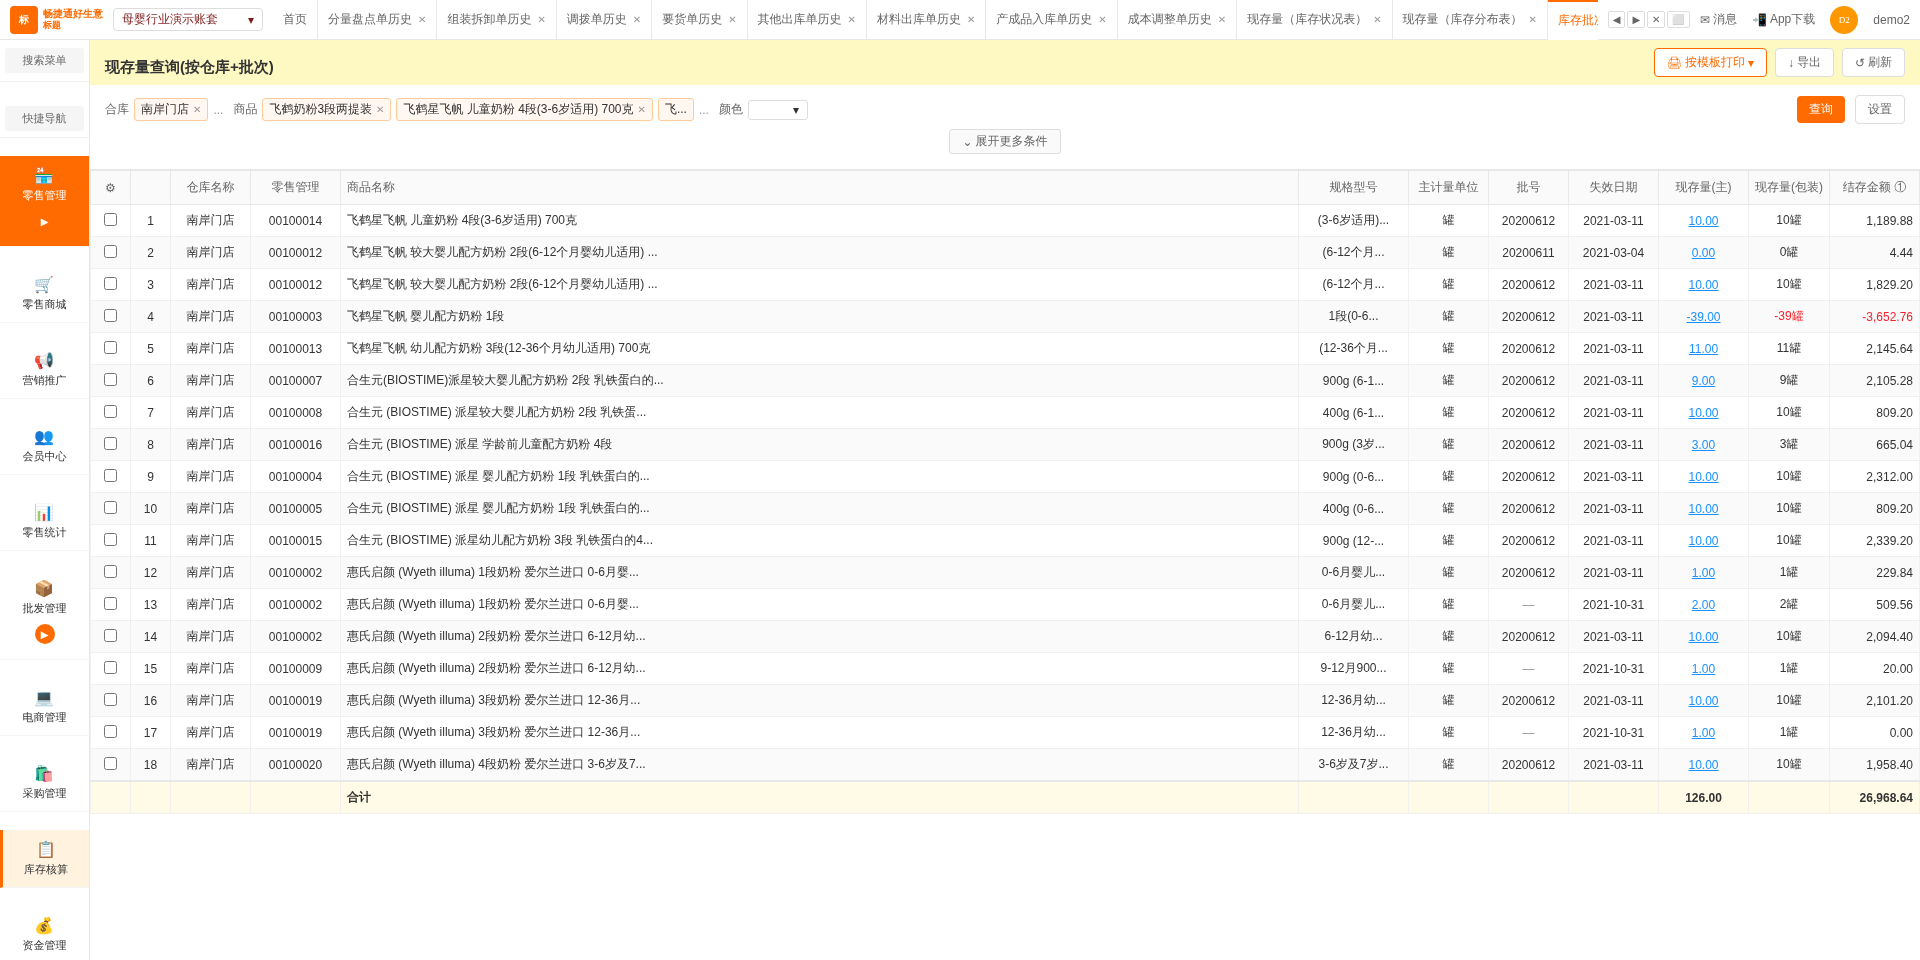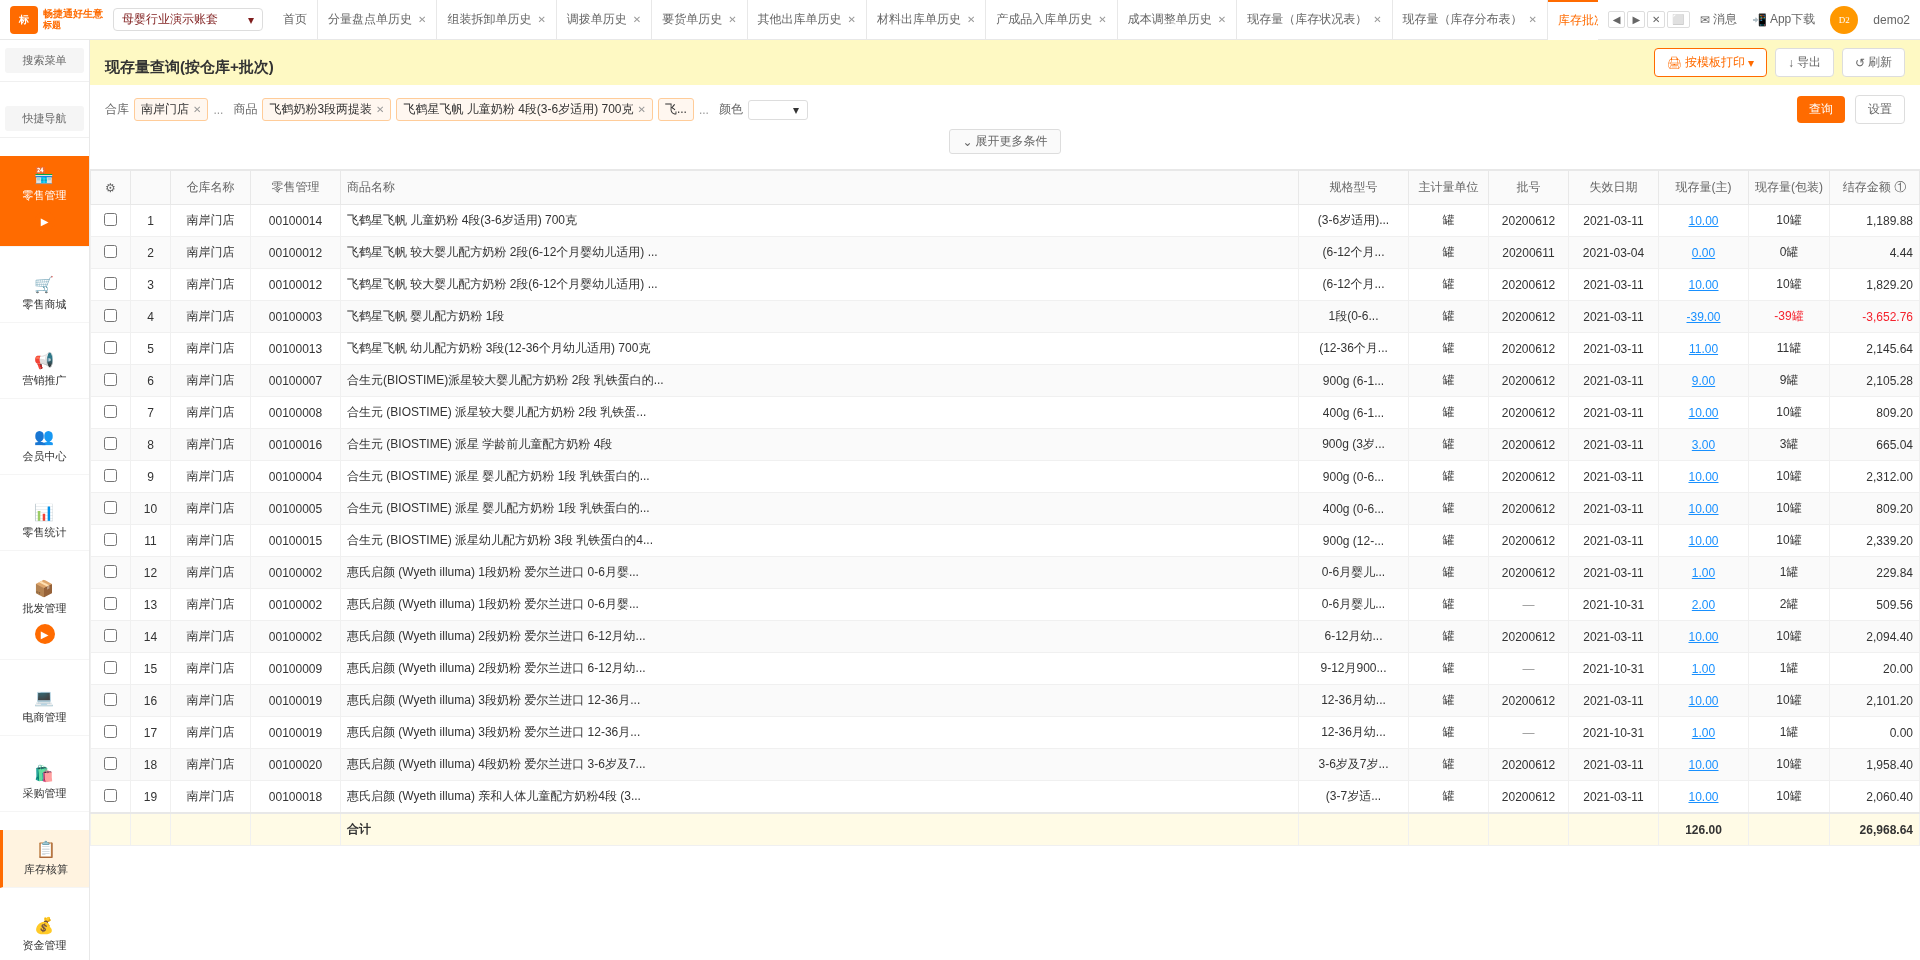--- a/index.html
+++ b/index.html
@@ -585,34 +585,20 @@
     <td>00100020</td>
     <td class="text-left">惠氏启颜 (Wyeth illuma) 4段奶粉 爱尔兰进口 3-6岁及7...</td>
     <td>3-6岁及7岁...</td>
     <td>罐</td>
     <td>20200612</td>
     <td>2021-03-11</td>
     <td class="text-link">10.00</td>
     <td class="">10罐</td>
     <td class="text-right">1,958.40</td>
   </tr>
-              <tr>
-    <td><input type="checkbox" style=""></td>
-    <td>19</td>
-    <td>南岸门店</td>
-    <td>00100018</td>
-    <td class="text-left">惠氏启颜 (Wyeth illuma) 亲和人体儿童配方奶粉4段 (3...</td>
-    <td>(3-7岁适...</td>
-    <td>罐</td>
-    <td>20200612</td>
-    <td>2021-03-11</td>
-    <td class="text-link">10.00</td>
-    <td class="">10罐</td>
-    <td class="text-right">2,060.40</td>
-  </tr>
               <tr class="footer-row">
   <td></td>
   <td></td>
   <td></td>
   <td></td>
   <td class="text-left">合计</td>
   <td></td>
   <td></td>
   <td></td>
   <td></td>

